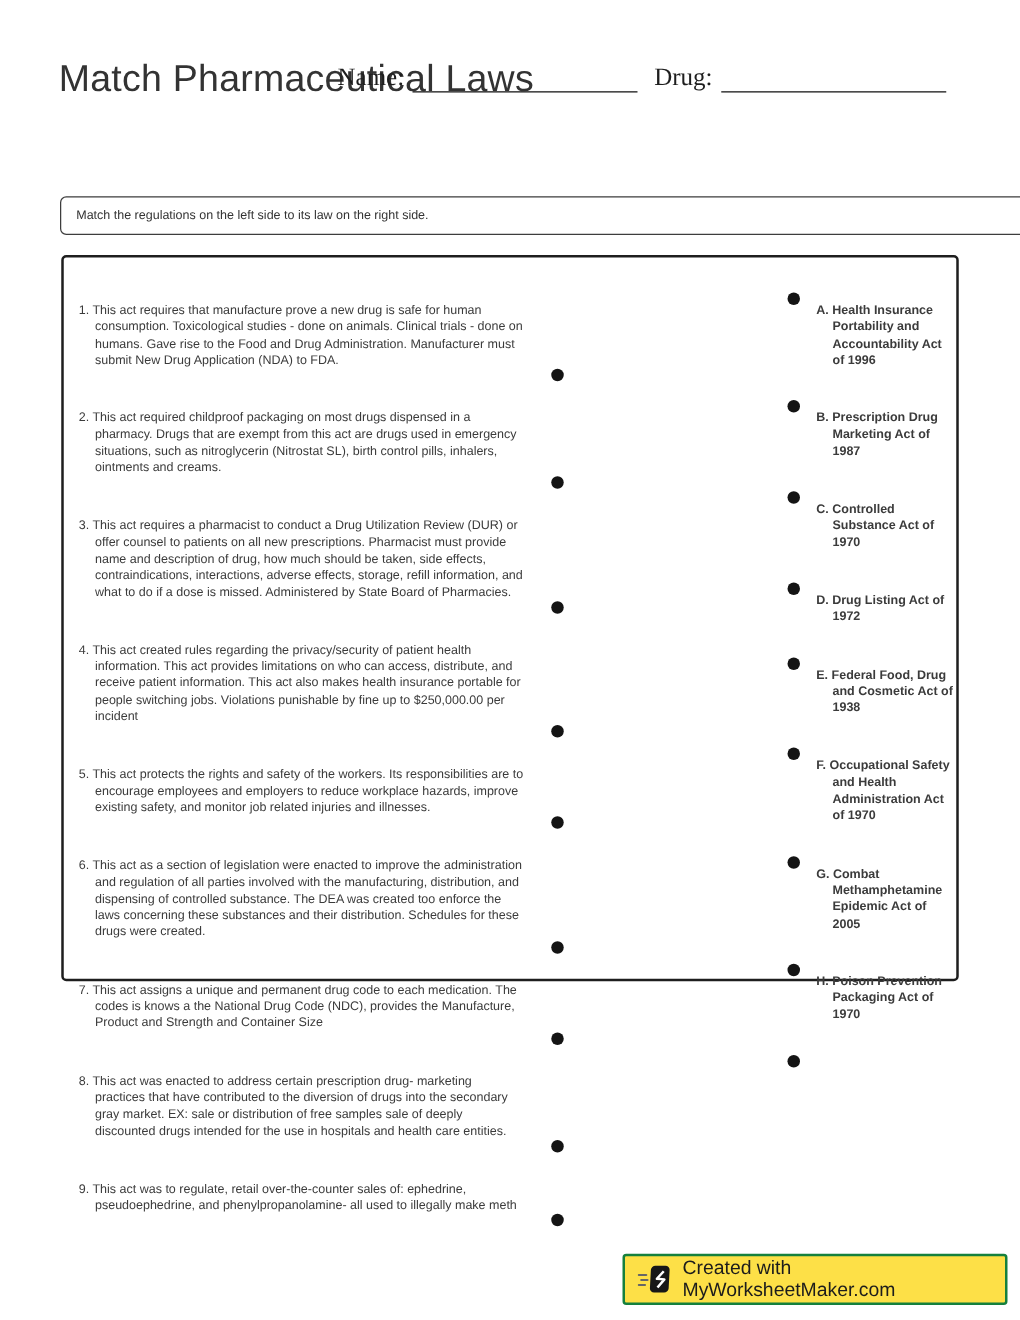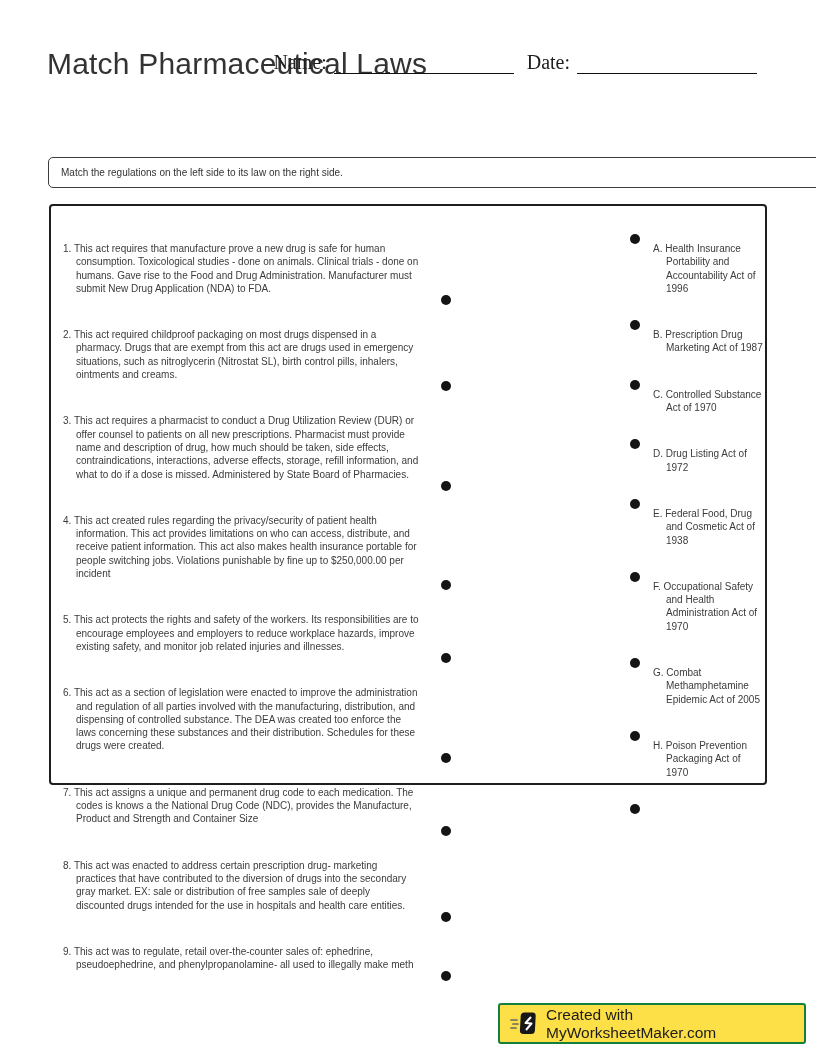--- a/index.html
+++ b/index.html
@@ -61,21 +61,21 @@
     width: 356px; font-size: 10px; line-height: 13.3px;
     color: #3b3b3b; padding-left: 13px; text-indent: -13px;
   }
   .dot {
     width: 10px; height: 10px; border-radius: 50%;
     background: #141414; flex: none; margin-top: 2px;
     cursor: pointer;
   }
   .q-item .dot { margin-left: auto; }
 
-  .right-col { margin-left: 179px; width: 136px; flex: none; }
+  .right-col { margin-left: 179px; width: 136px; flex: none; font-weight: bold; }
   .opt-item { display: flex; align-items: flex-start; margin-bottom: 13px; }
   .opt-item .dot { margin-right: 13px; }
   .opt-label {
     width: 110px; font-size: 10px; line-height: 13.3px;
     color: #3b3b3b; padding-left: 13px; text-indent: -13px;
   }
 
   
   .footer-box {
     position: absolute; left: 498px; top: 1003px;
@@ -92,21 +92,21 @@
 <body>
 
 <div class="page-title">Match Pharmaceutical Laws</div>
 
 <div class="name-date">
   <div class="nd-row">
     <span class="nd-label">Name:</span>
     <span class="nd-line"></span>
   </div>
   <div class="nd-row">
-    <span class="nd-label">Date:</span>
+    <span class="nd-label">Drug:</span>
     <span class="nd-line"></span>
   </div>
 </div>
 
 <div class="instruction-box">
   <span class="instruction-text">Match the regulations on the left side to its law on the right side.</span>
 </div>
 
 <div class="worksheet-panel">
   <div class="columns">

